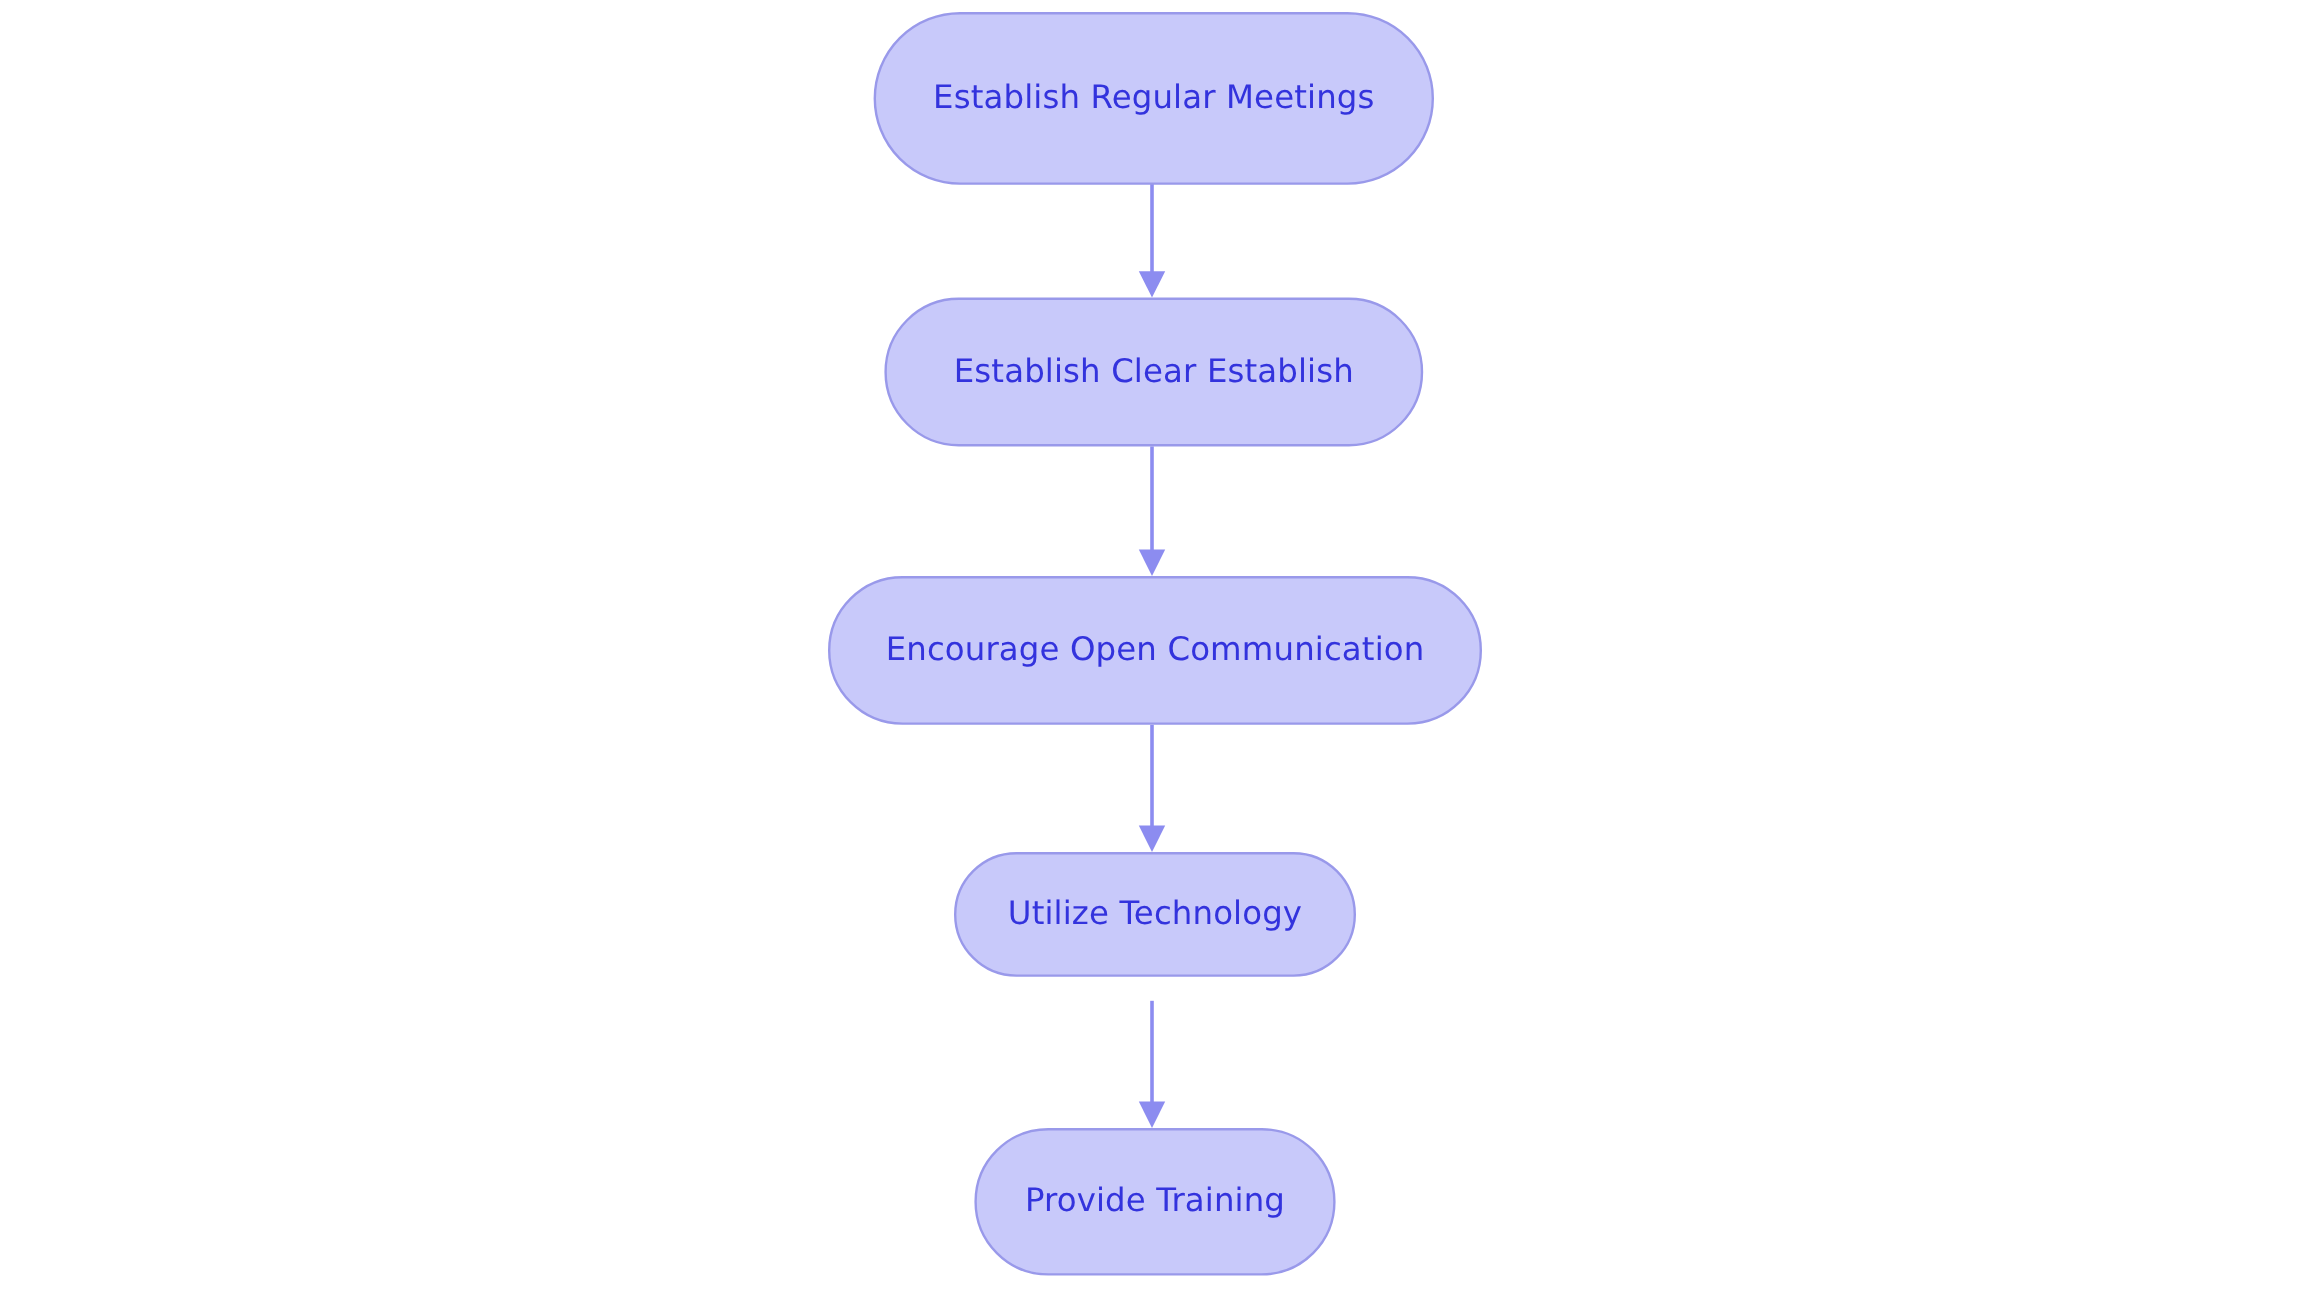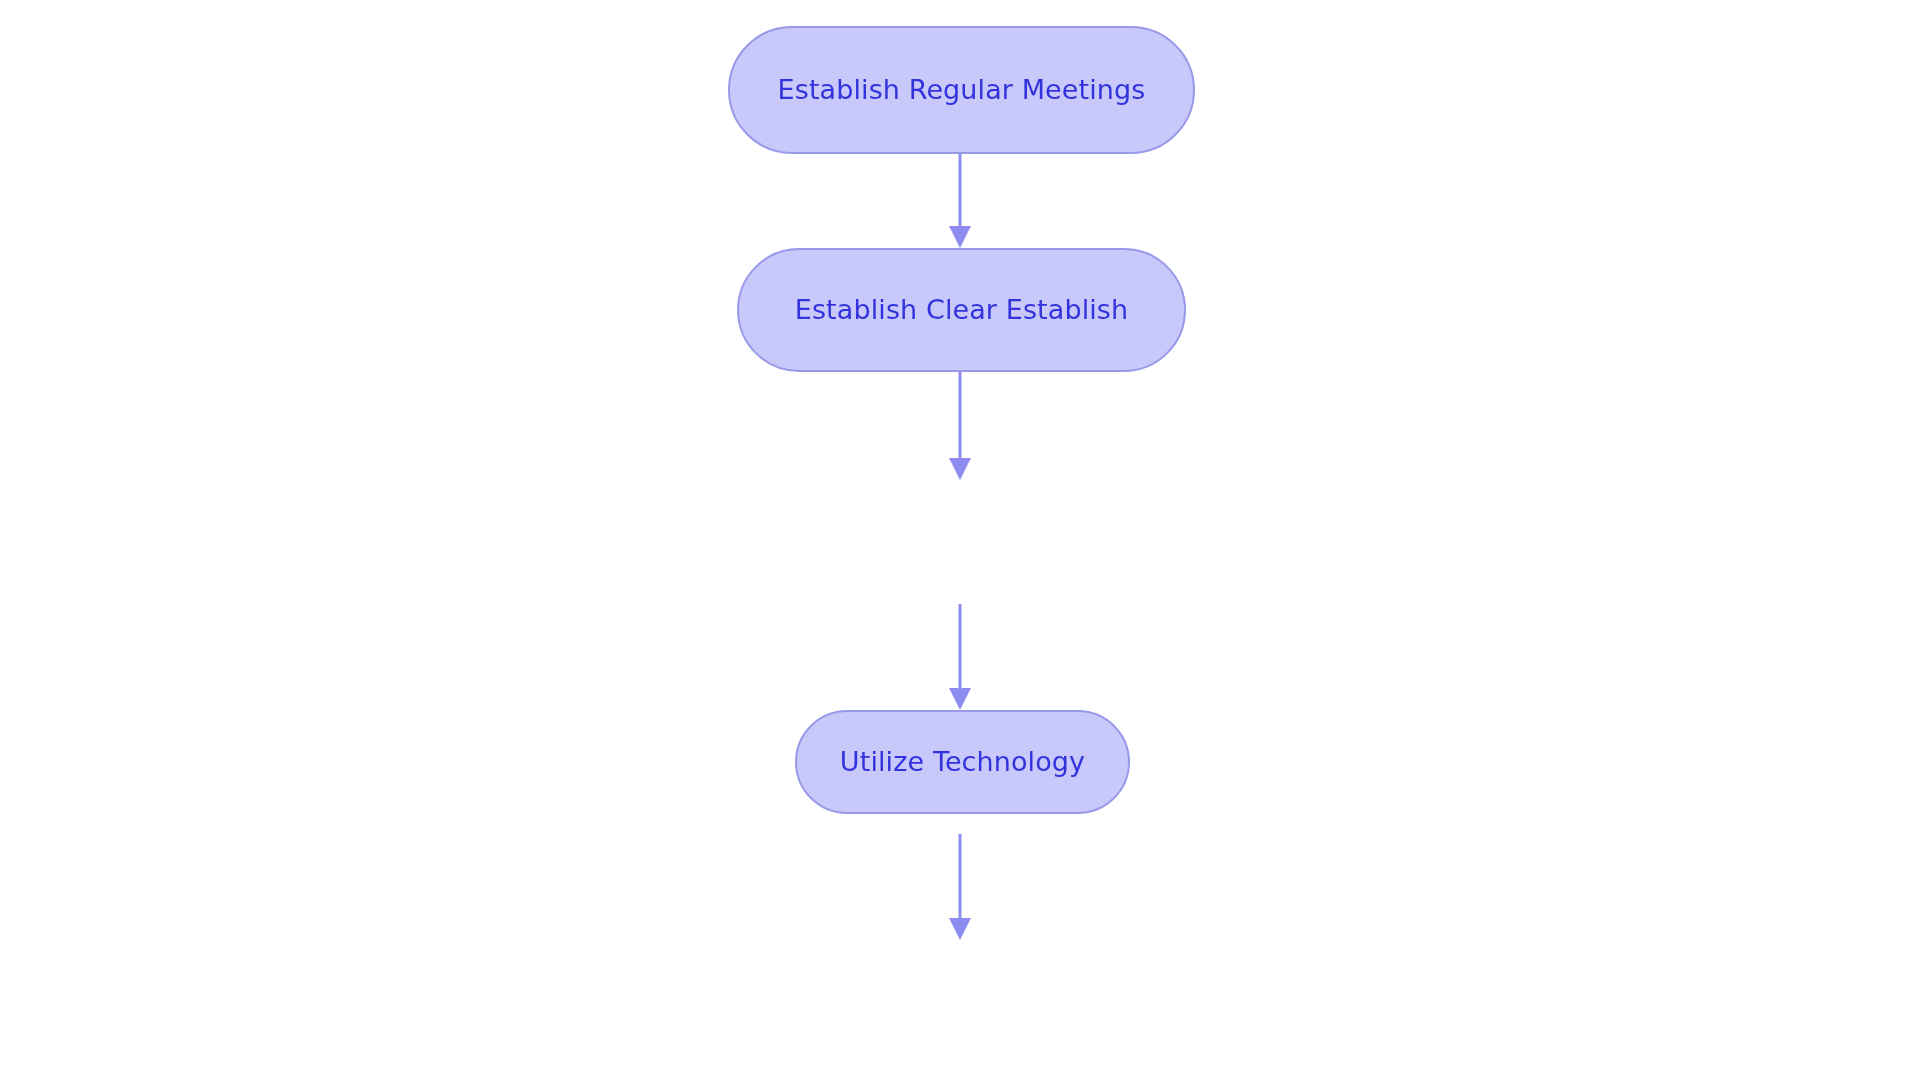--- a/index.html
+++ b/index.html
@@ -81,27 +81,33 @@
     </svg>
   </div>
 
   <div class="edge" style="left:940px; top:834px; width:40px; height:106px;">
     <svg width="40" height="106" viewBox="0 0 40 106">
       <line x1="20" y1="0" x2="20" y2="86" stroke="#8c8cf0" stroke-width="3"></line>
       <polygon points="9,84 31,84 20,106" fill="#8c8cf0"></polygon>
     </svg>
   </div>
 
-  <div class="node" style="left:728px; top:26px; width:467px; height:128px;">
+  <div class="node" style="left:728px; top:10px; width:467px; height:144px;">
     <span class="node-label">Establish Regular Meetings</span>
   </div>
 
   <div class="node" style="left:737px; top:248px; width:449px; height:124px;">
     <span class="node-label">Establish Clear Establish</span>
   </div>
 
+  <div class="node" style="left:690px; top:480px; width:545px; height:124px;">
+    <span class="node-label">Encourage Open Communication</span>
+  </div>
 
   <div class="node" style="left:795px; top:710px; width:335px; height:104px;">
     <span class="node-label">Utilize Technology</span>
   </div>
 
+  <div class="node" style="left:812px; top:940px; width:301px; height:123px;">
+    <span class="node-label">Provide Training</span>
+  </div>
 
 </div>
 
 </body></html>

